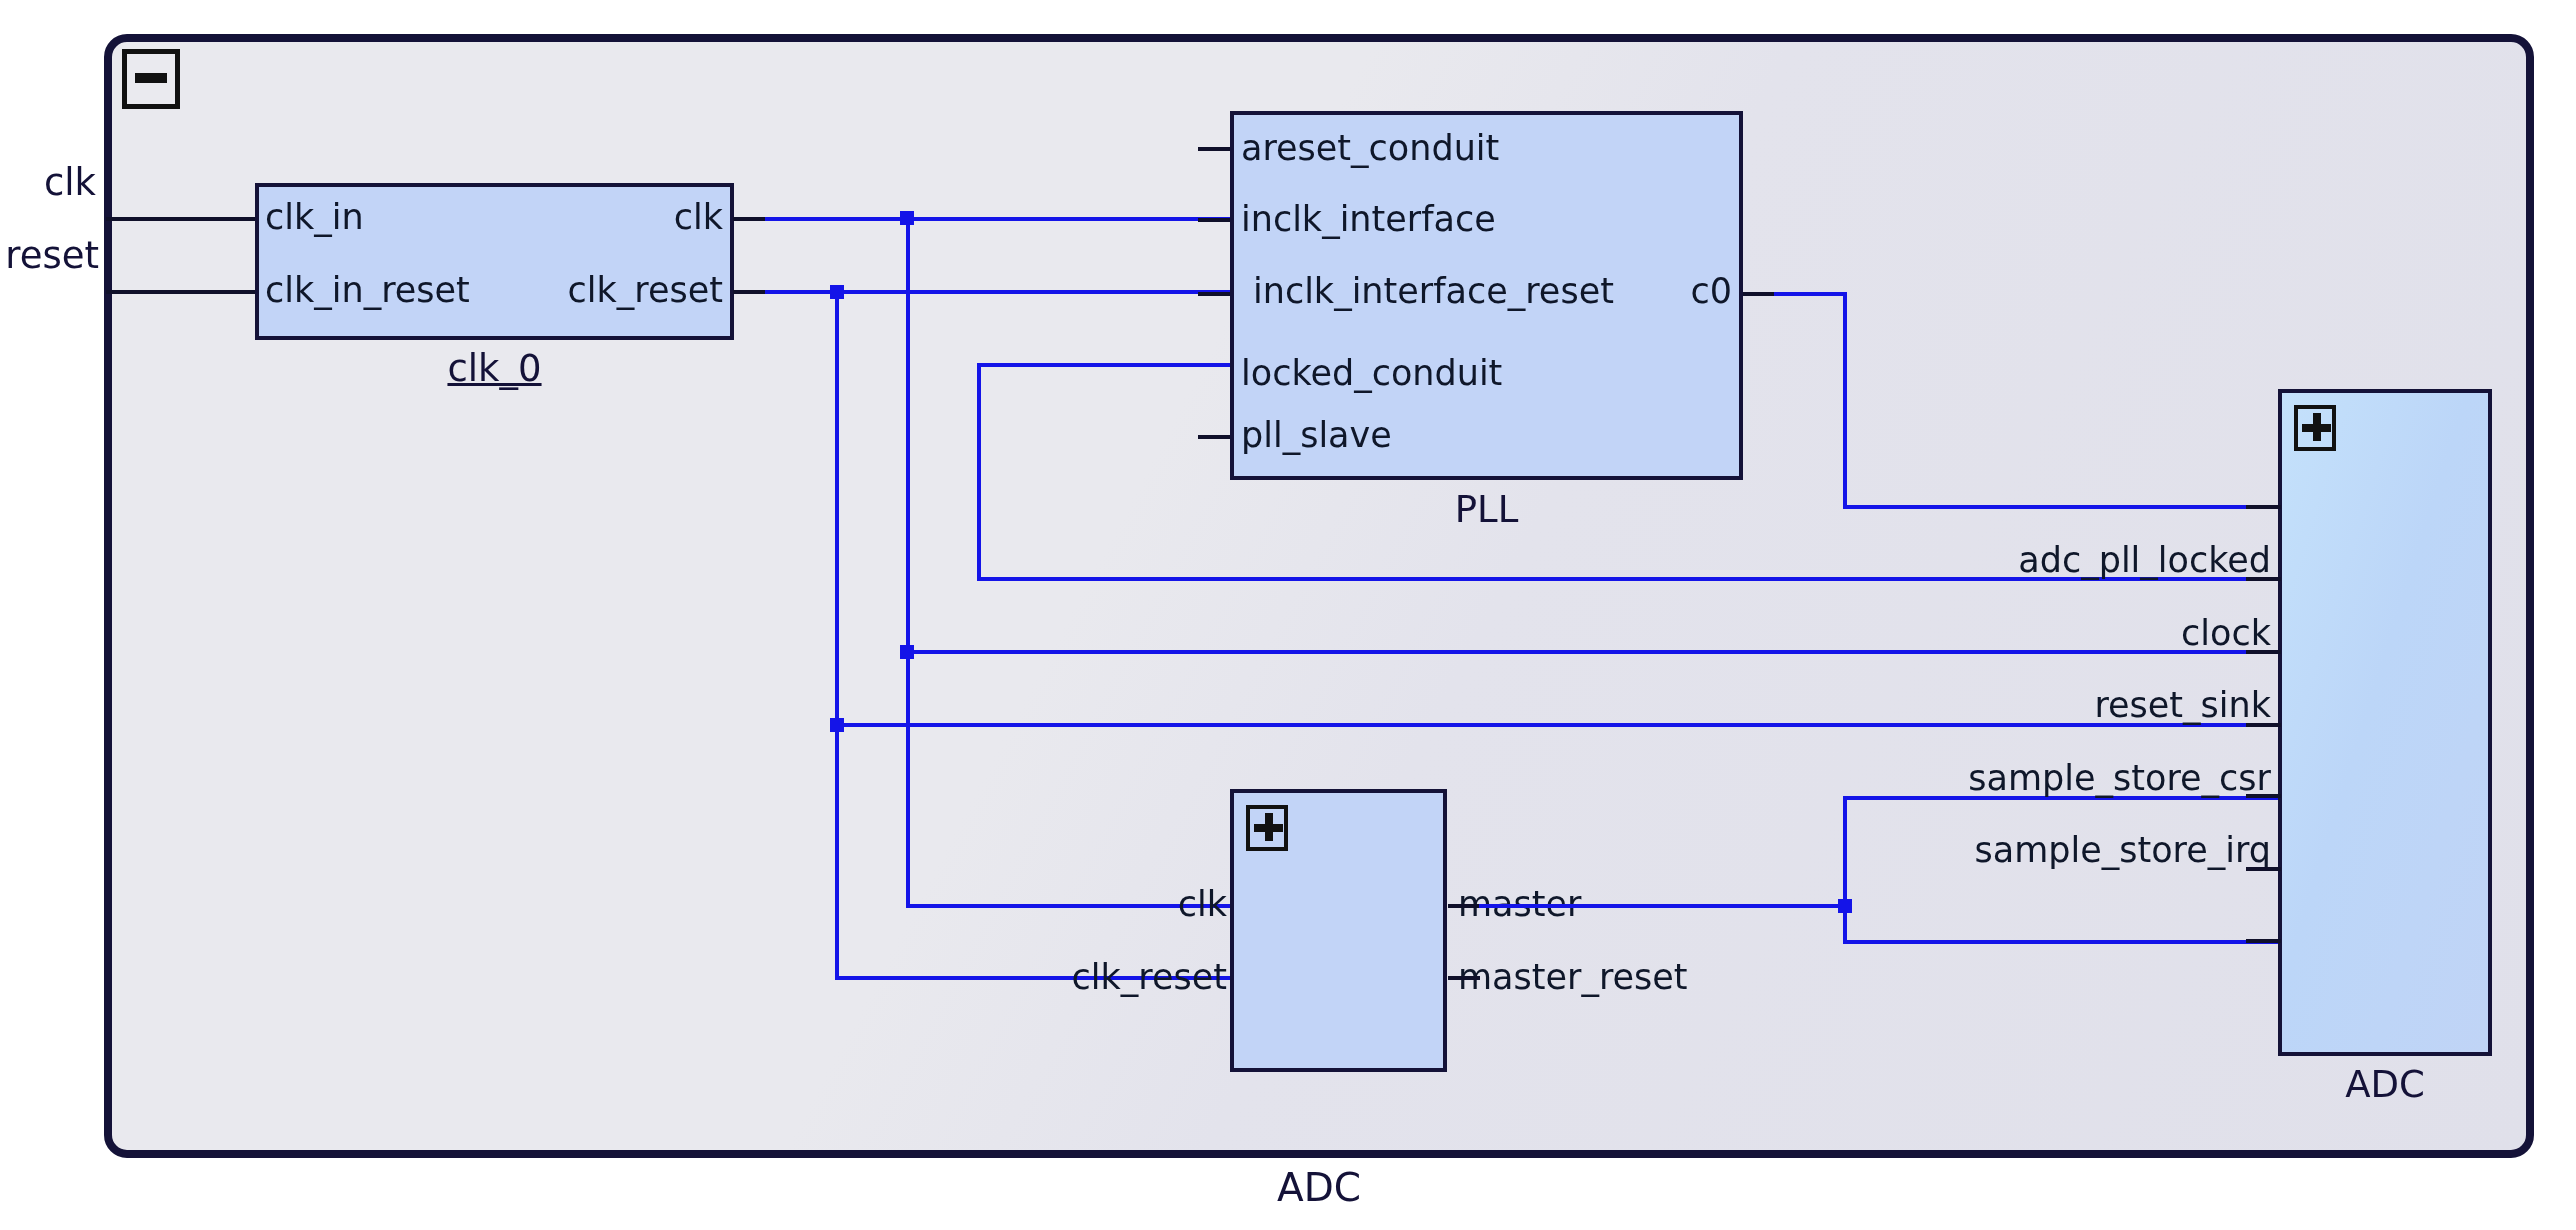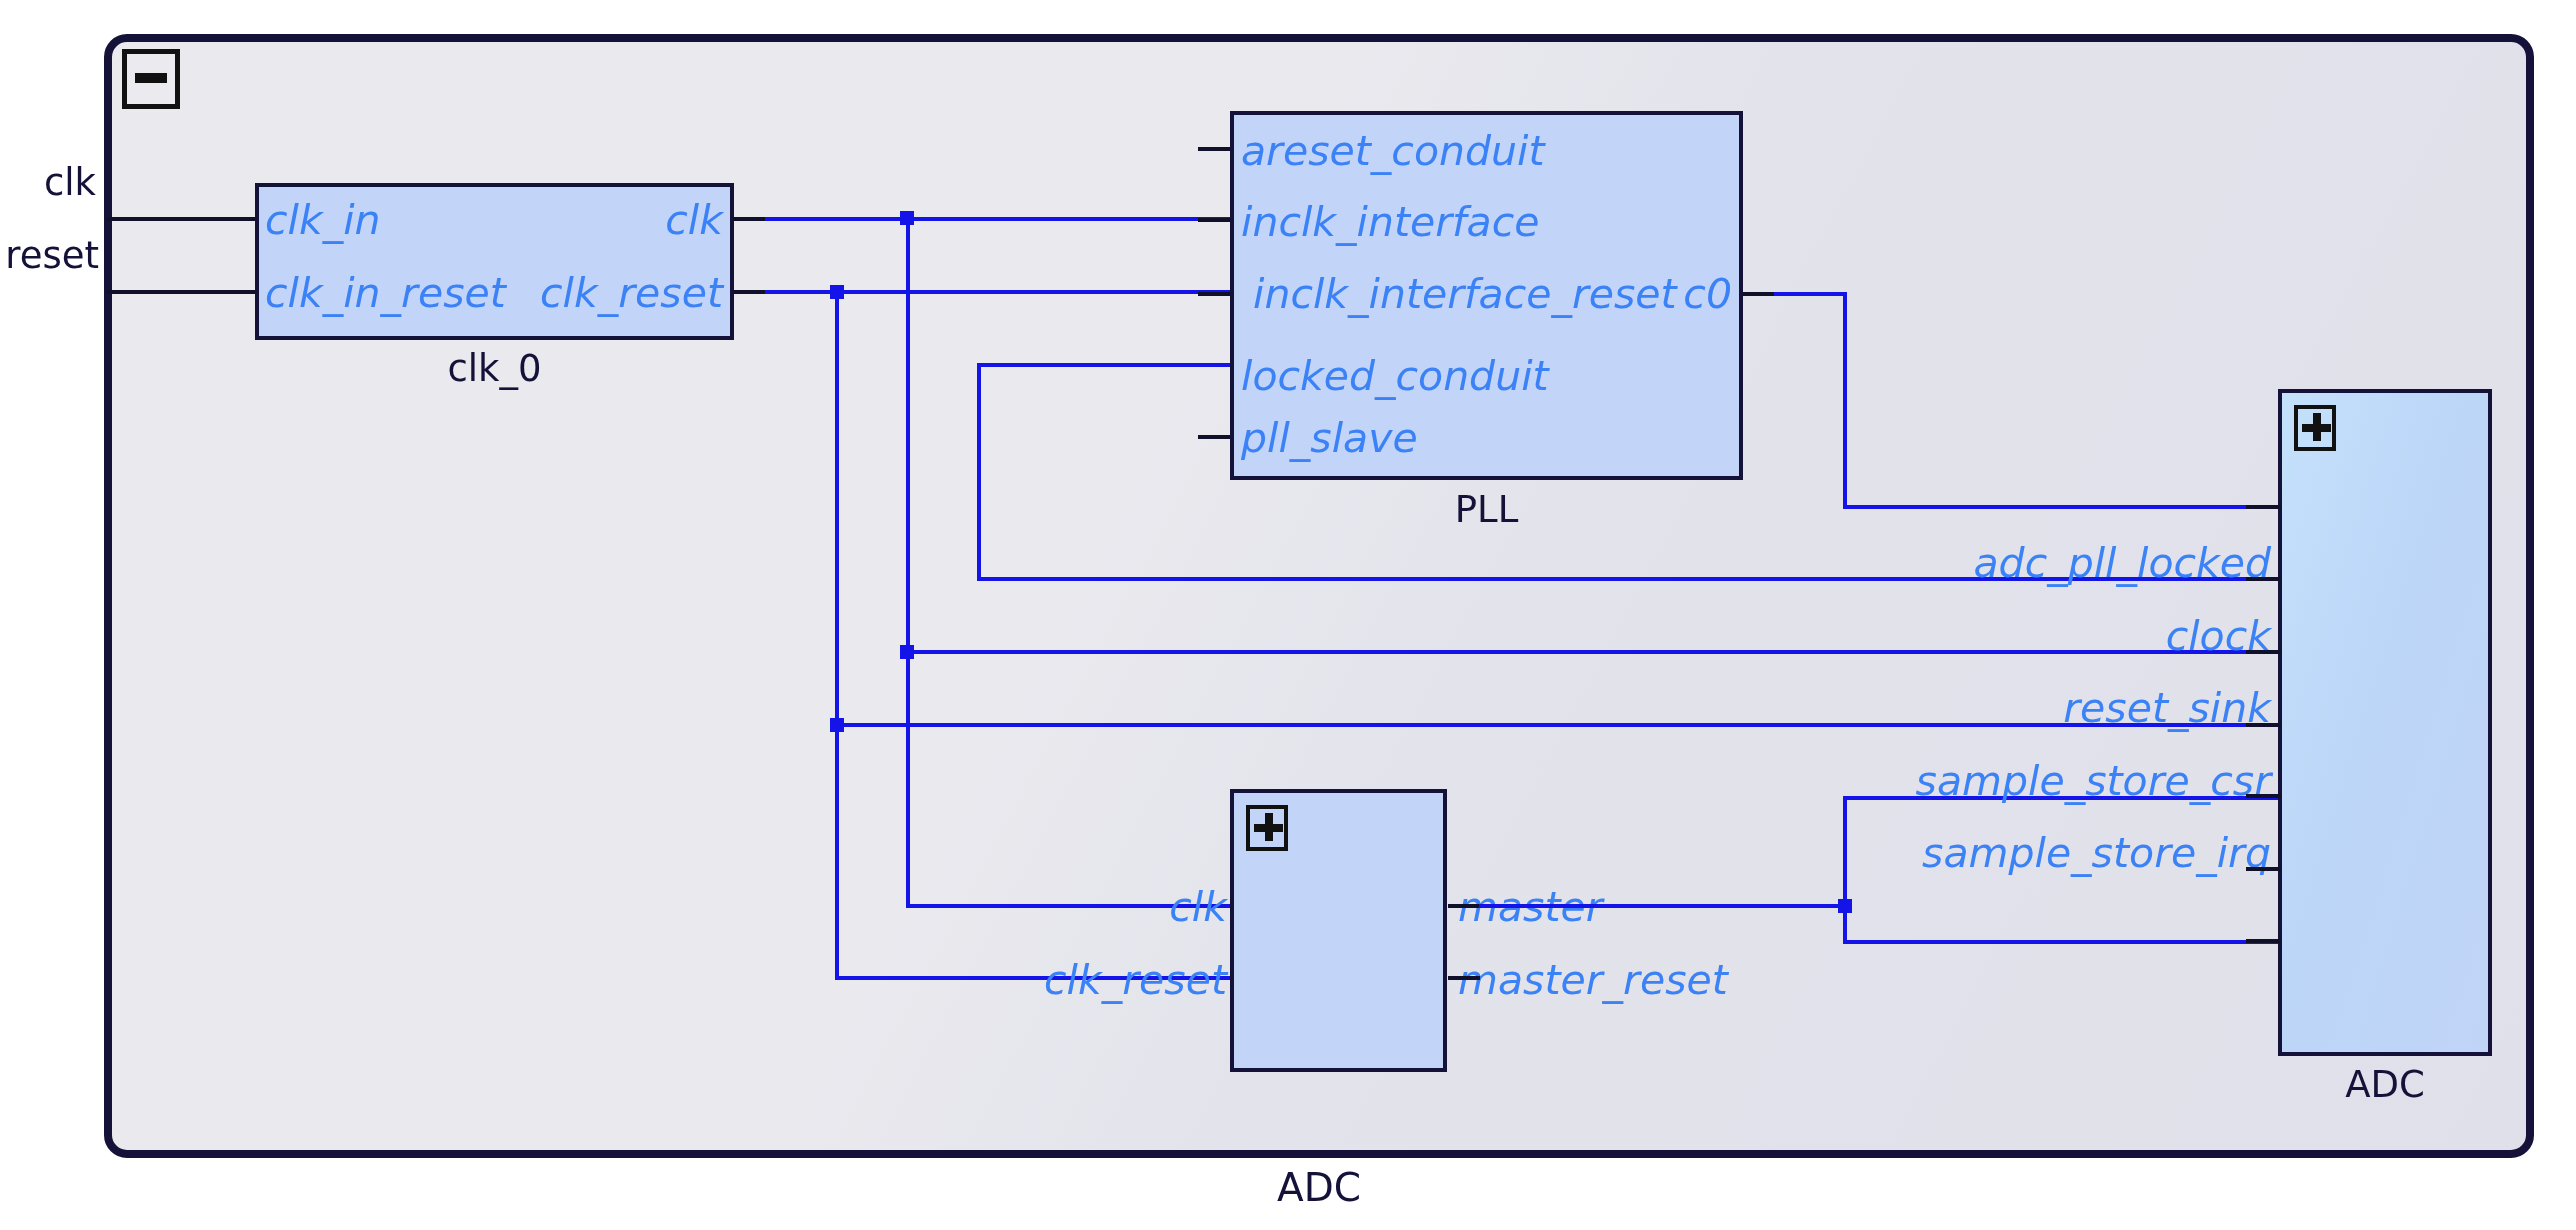--- a/index.html
+++ b/index.html
@@ -89,25 +89,24 @@
   .block-title {
     position: absolute;
     font-size: 37px;
     color: #141238;
     white-space: nowrap;
     text-align: center;
   }
   
   .port-label {
     position: absolute;
-    font-size: 41px;
-    color: #3b82f6;
+    font-size: 35px;
+    color: #0f172a;
     white-space: nowrap;
     line-height: 1;
-    font-style: italic;
   }
   .port-label.left  { text-align: left; }
   .port-label.right { text-align: right; }
   
   .ext-label {
     position: absolute;
     font-size: 37px;
     color: #141238;
     white-space: nowrap;
   }
@@ -154,21 +153,21 @@
 
   <div class="ext-label" style="left:44px; top:161px;">clk</div>
   <div class="ext-label" style="left:5.3px; top:234px;">reset</div>
 
   <div class="stub-h" style="left:106px; top:217px; width:150px;"></div>
   <div class="wire-h" style="left:256px; top:217px; width:0.9px;"></div>
 
   <div class="stub-h" style="left:106px; top:290px; width:150px;"></div>
 
   <div class="block flat" style="left:255px; top:183px; width:479px; height:157px;"></div>
-  <div class="block-title" style="left:255px; top:347px; width:479px;">clk_0</div>
+  <div class="block-title" style="left:255px; top:347px; width:479px;text-decoration:underline;">clk_0</div>
 
   <div class="port-label left" style="left:265px; top:200px;">clk_in</div>
   <div class="port-label left" style="left:265px; top:273px;">clk_in_reset</div>
   <div class="port-label right" style="left:371px; top:200px; width:352px;">clk</div>
   <div class="port-label right" style="left:371px; top:273px; width:352px;">clk_reset</div>
 
   <div class="stub-h" style="left:733px; top:217px; width:32px;"></div>
   <div class="stub-h" style="left:733px; top:290px; width:32px;"></div>
 
   <div class="wire-h" style="left:765px; top:217px; width:466px;"></div>

